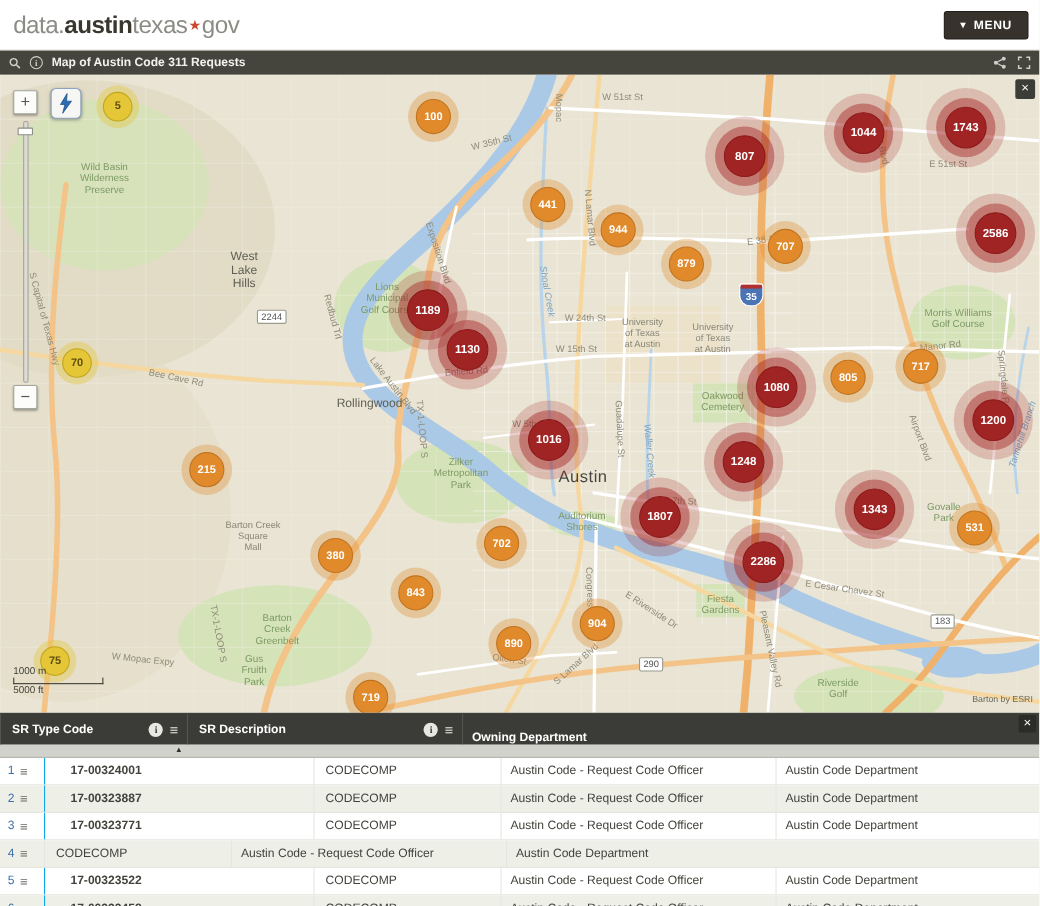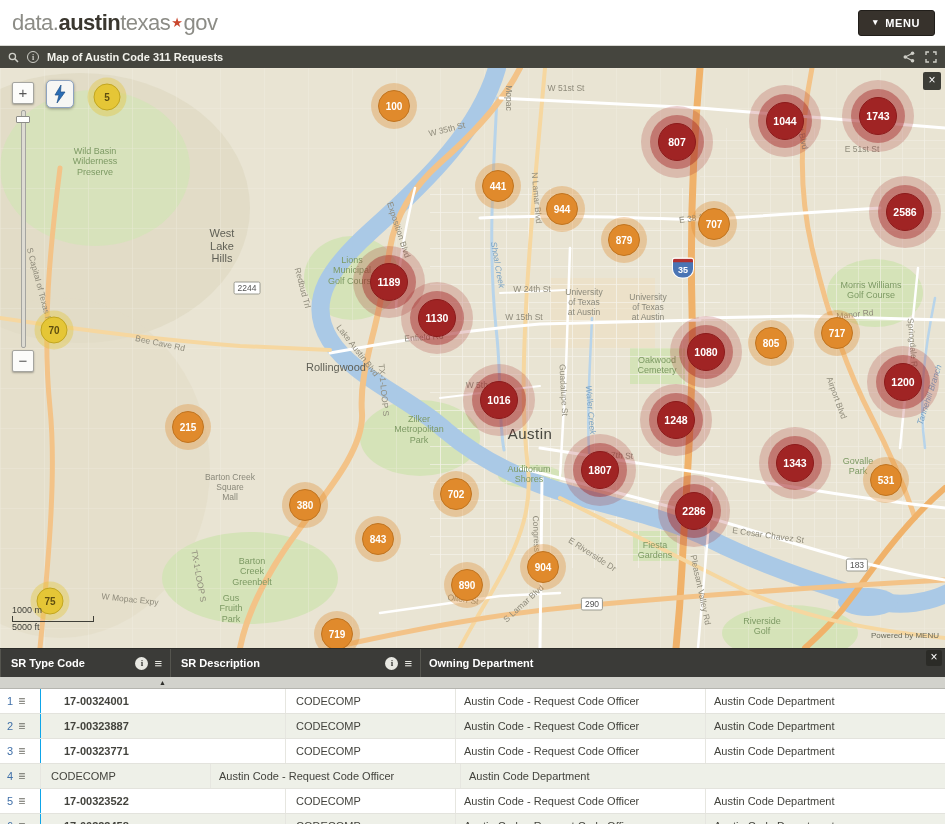--- a/index.html
+++ b/index.html
@@ -86,21 +86,21 @@
 
   
   .grid-panel { position:relative; width:945px; height:176px; overflow:hidden;
     background:#fff; border-top:1px solid #2c2c28; }
   .grid-head { display:flex; height:28px; background:#3b3b38; color:#fff;
     font-size:11px; font-weight:bold; align-items:stretch; }
   .th { display:flex; align-items:center; }
   .th1 { width:285px; justify-content:center; padding-left:26px; }
   .th2 { width:170px; justify-content:space-between; padding:0 8px 0 10px; border-left:1px solid #55554f; }
   .th3 { width:250px; justify-content:space-between; padding:0 8px 0 10px; border-left:1px solid #55554f; }
-  .th4 { width:240px; padding-left:8px; border-left:1px solid #55554f; }
+  .th4 { width:240px; padding-left:8px; border-left:1px solid #55554f;align-items:flex-end; }
   .th-icons { display:flex; gap:6px; align-items:center; }
   .hd-info { width:13px; height:13px; border-radius:50%; background:#e8e8e2; color:#3b3b38;
     font-size:9px; font-weight:bold; display:inline-flex; align-items:center;
     justify-content:center; font-family:"Liberation Serif",serif; cursor:pointer; }
   .hd-list { color:#e8e8e2; font-size:13px; line-height:1; cursor:pointer; }
   .sort-strip { position:relative; height:12px; background:#d2d2cc; border-bottom:1px solid #b5b5af; }
   .sort-arrow { position:absolute; left:40px; width:245px; text-align:center;
     font-size:7px; line-height:12px; color:#2e2e2a; cursor:pointer; }
   .tbl-close { right:3px; top:1px; width:16px; height:16px; line-height:15px; }
 
@@ -302,23 +302,23 @@
         <div class="cluster yellow" style="left: 107px; top: 29px;">5</div>
         <div class="cluster orange" style="left: 394px; top: 38px;">100</div>
         <div class="cluster red" style="left: 785px; top: 53px;">1044</div>
         <div class="cluster red" style="left: 878px; top: 48px;">1743</div>
         <div class="cluster red" style="left: 677px; top: 74px;">807</div>
         <div class="cluster orange" style="left: 478px; top: 118px; margin-left: 20px;">441</div>
         <div class="cluster red" style="left: 905px; top: 144px;">2586</div>
         <div class="cluster orange" style="left: 562px; top: 141px;">944</div>
         <div class="cluster orange" style="left: 624px; top: 172px;">879</div>
         <div class="cluster orange" style="left: 714px; top: 156px;">707</div>
-        <div class="cluster yellow" style="left: 54px; top: 262px;">70</div>
+        <div class="cluster yellow" style="left: 70px; top: 262px;">70</div>
         <div class="cluster red" style="left: 389px; top: 214px;">1189</div>
-        <div class="cluster red" style="left: 437px; top: 250px;">1130</div>
+        <div class="cluster red" style="left: 425px; top: 250px;">1130</div>
         <div class="cluster orange" style="left: 771px; top: 275px;">805</div>
         <div class="cluster orange" style="left: 837px; top: 265px;">717</div>
         <div class="cluster red" style="left: 706px; top: 284px;">1080</div>
         <div class="cluster red" style="left: 903px; top: 314px;">1200</div>
         <div class="cluster orange" style="left: 188px; top: 359px;">215</div>
         <div class="cluster red" style="left: 499px; top: 332px;">1016</div>
         <div class="cluster red" style="left: 676px; top: 352px;">1248</div>
         <div class="cluster red" style="left: 795px; top: 395px;">1343</div>
         <div class="cluster orange" style="left: 886px; top: 412px;">531</div>
         <div class="cluster red" style="left: 600px; top: 402px;">1807</div>
@@ -343,21 +343,21 @@
       </svg>
     </div>
 
     <div class="close-sq map-close">×</div>
 
     <div class="scalebar">
       <div>1000 m</div>
       <div class="sb-line"></div>
       <div>5000 ft</div>
     </div>
-    <div class="attribution">Powered by MENU</div>
+    <div class="attribution">Barton by ESRI</div>
   </div>
 
   <div class="grid-panel">
     <div class="close-sq tbl-close">×</div>
     <div class="grid-head">
       <div class="th th2">
         <span>SR Type Code</span>
         <span class="th-icons">
           <span class="hd-info">i</span>
           <span class="hd-list">≡</span>

